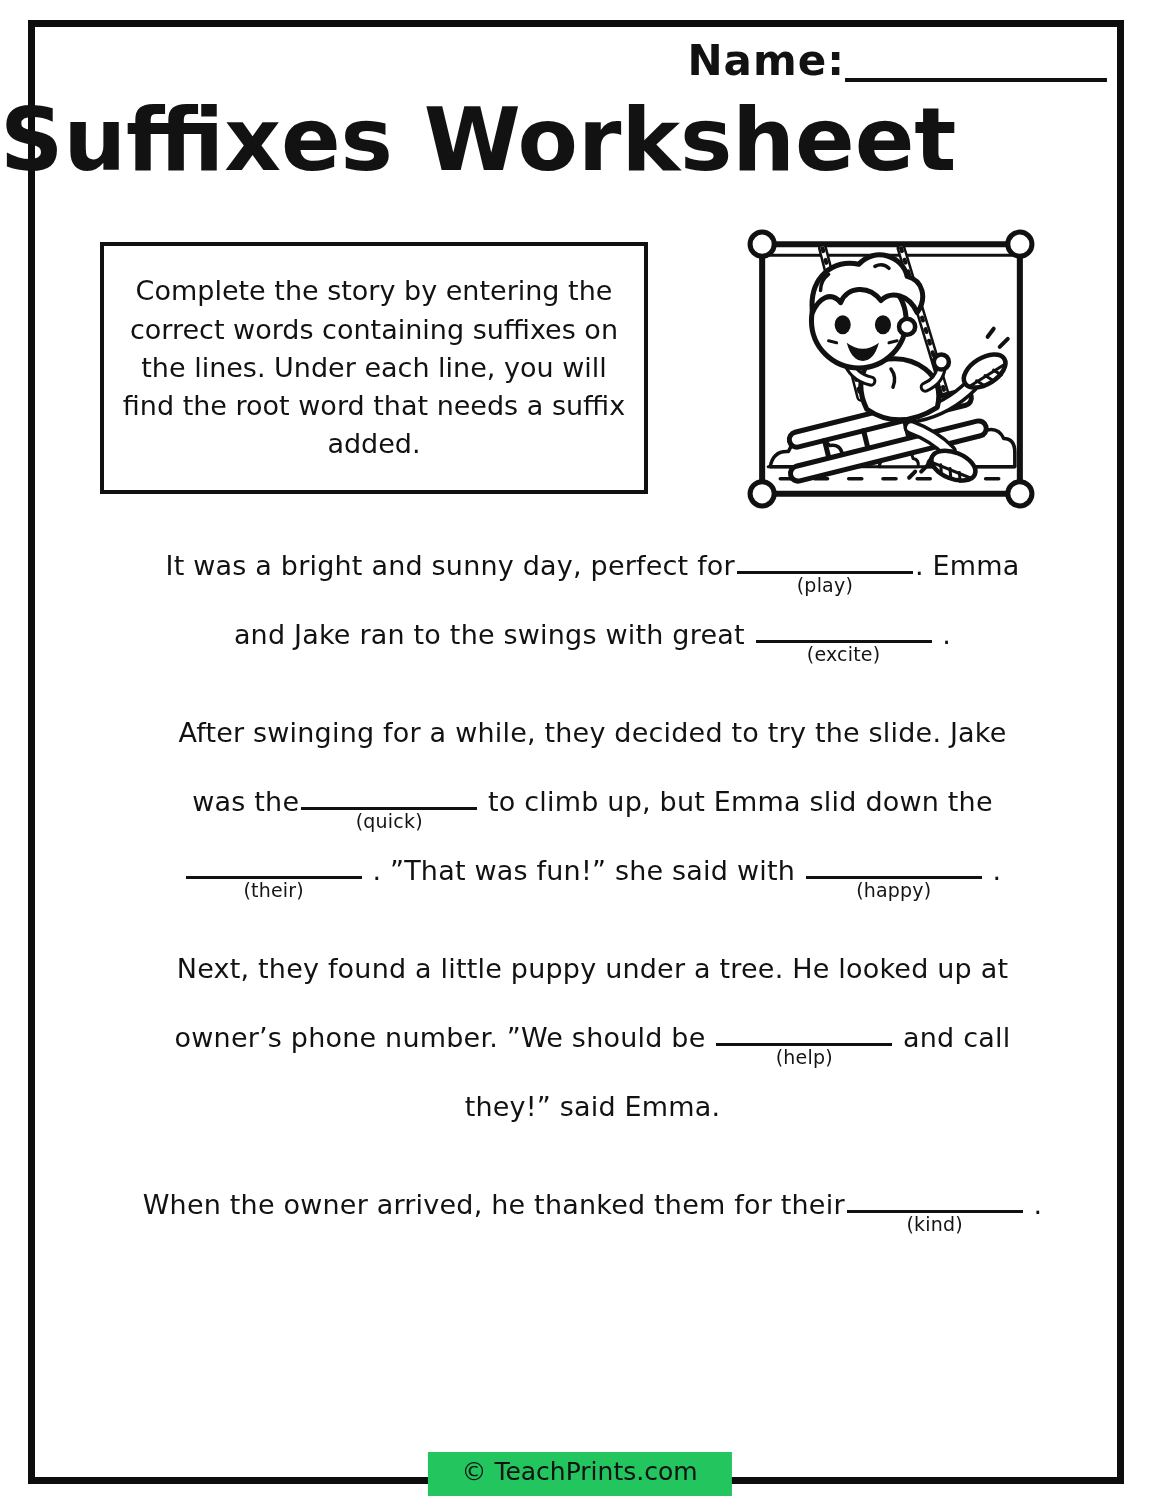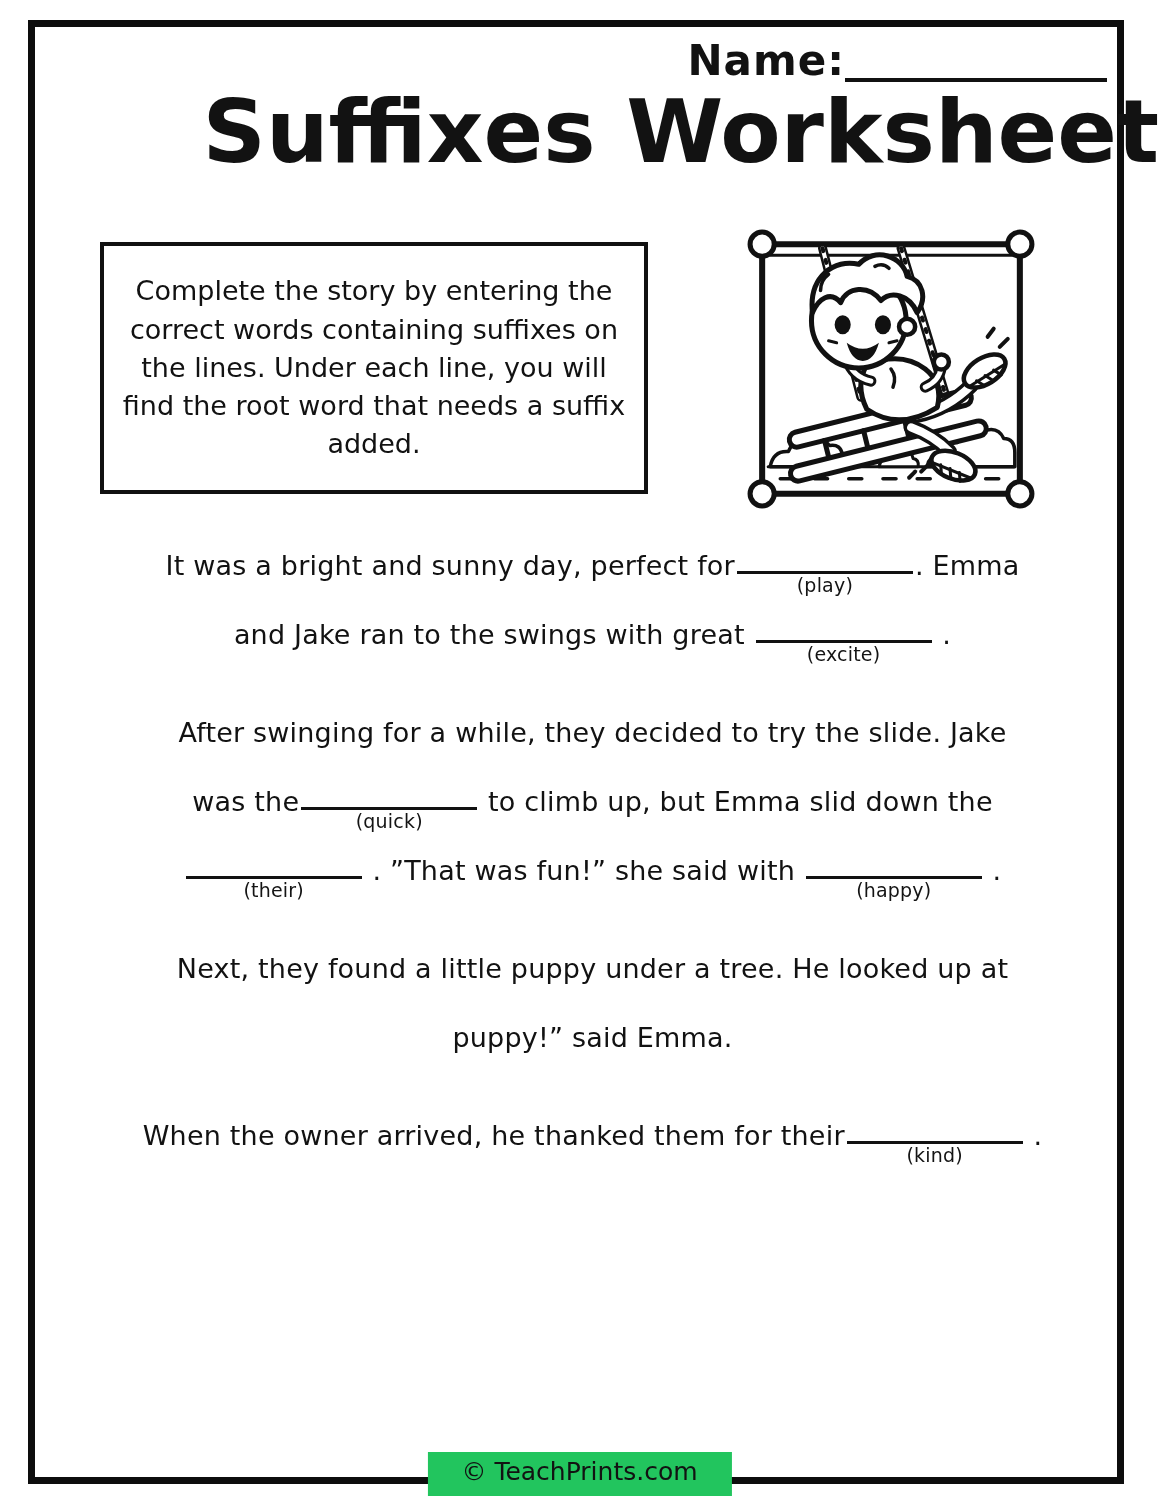--- a/index.html
+++ b/index.html
@@ -17,22 +17,22 @@
   .name-row {
     position:absolute; top:38px; right:52px;
     display:flex; align-items:flex-end; gap:0; z-index:2;justify-content:center;
   }
   .name-label { font-size:42px; font-weight:600; letter-spacing:1px; line-height:1; }
   .name-line {
     display:inline-block; width:262px; height:44px;
     border-bottom:4px solid #111;
   }
   .page-title {
-    position:absolute; top:80px; left:0; width:100%;
-    text-align:right; font-size:88px; font-weight:700; letter-spacing:0px;
+    position:absolute; top:88px; left:0; width:100%;
+    text-align:left; font-size:88px; font-weight:700; letter-spacing:0px;
     white-space:nowrap; z-index:1;
   }
   
   .instruction-box {
     position:absolute; left:100px; top:242px; width:548px; height:252px;
     border:4px solid #111;
     display:flex; align-items:center; justify-content:center;
     padding:12px 18px; text-align:center;
     font-size:27px; line-height:1.42;
   }
@@ -172,20 +172,21 @@
       <div class="line"><span>It was a bright and sunny day, perfect for</span><span class="blank"><span class="hint">(play)</span></span><span>. Emma</span></div>
       <div class="line"><span>and Jake ran to the swings with great </span><span class="blank"><span class="hint">(excite)</span></span><span> .</span></div>
     </div>
     <div class="paragraph">
       <div class="line"><span>After swinging for a while, they decided to try the slide. Jake</span></div>
       <div class="line"><span>was the</span><span class="blank"><span class="hint">(quick)</span></span><span> to climb up, but Emma slid down the</span></div>
       <div class="line"><span class="blank"><span class="hint">(their)</span></span><span> . ”That was fun!” she said with </span><span class="blank"><span class="hint">(happy)</span></span><span> .</span></div>
     </div>
     <div class="paragraph">
       <div class="line"><span>Next, they found a little puppy under a tree. He looked up at</span></div>
-      <div class="line"><span>puppy!” said Emma.</span></div>
+      <div class="line"><span>owner’s phone number. ”We should be </span><span class="blank"><span class="hint">(help)</span></span><span> and call</span></div>
+      <div class="line"><span>they!” said Emma.</span></div>
     </div>
     <div class="paragraph">
       <div class="line"><span>When the owner arrived, he thanked them for their</span><span class="blank"><span class="hint">(kind)</span></span><span> .</span></div>
     </div>
   </div>
 
 <div class="footer">© TeachPrints.com</div>
 
 </body></html>

